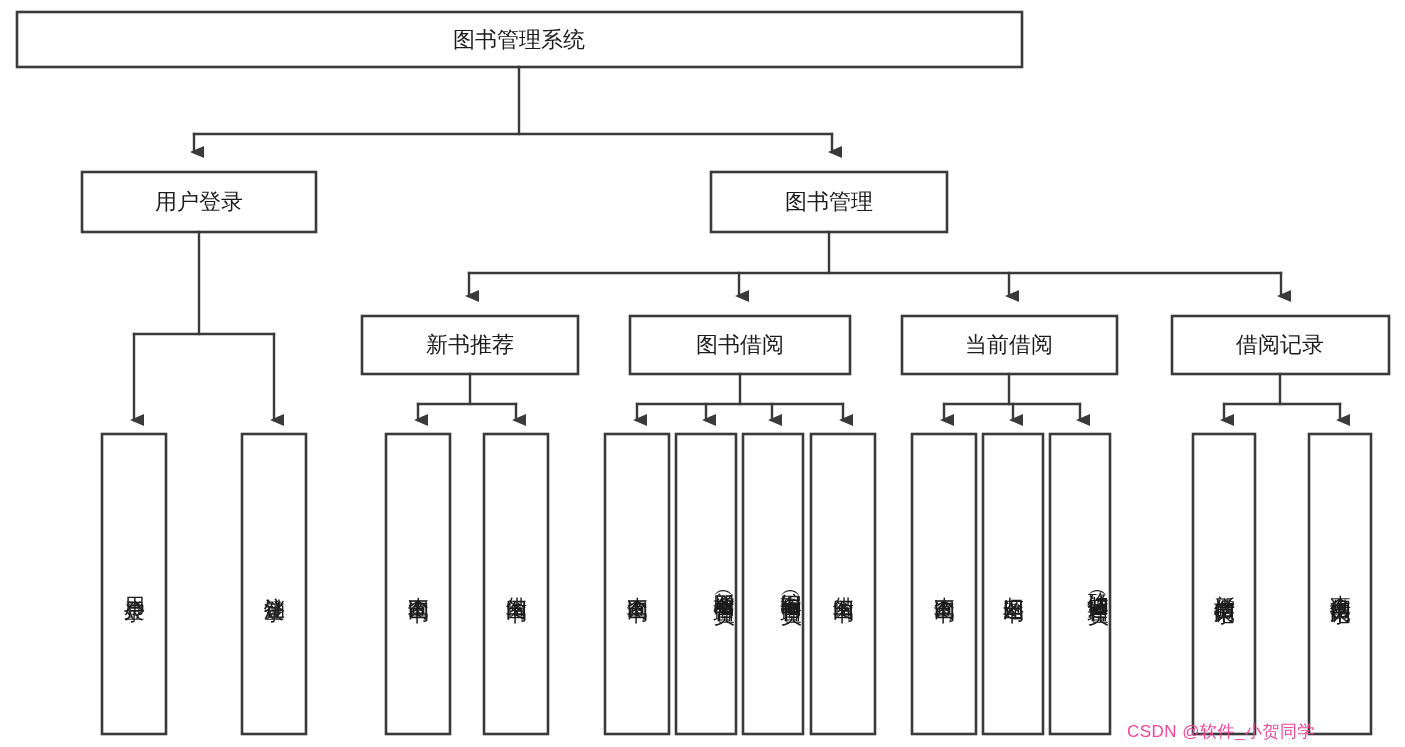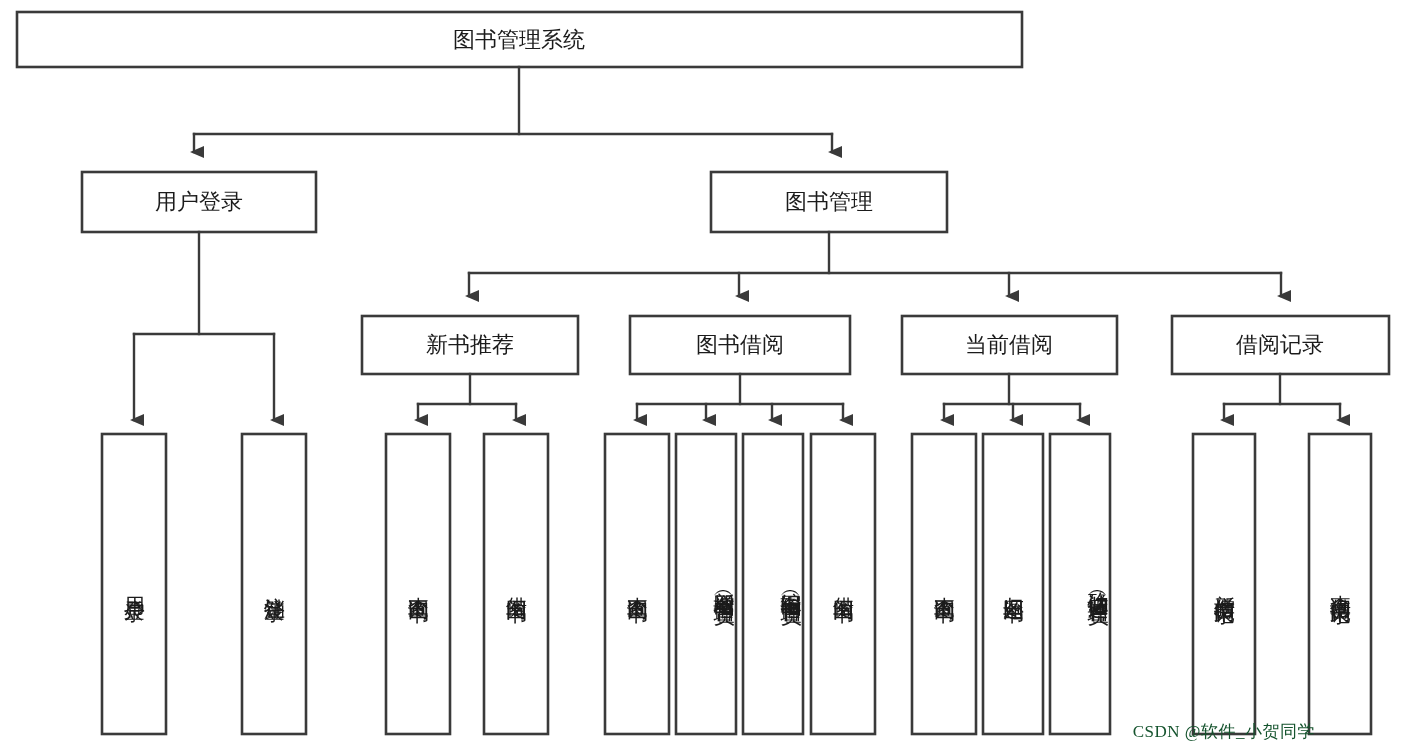--- a/index.html
+++ b/index.html
@@ -62,23 +62,23 @@
     display: flex;
     align-items: center;
     justify-content: center;
     white-space: nowrap;
     pointer-events: none;
   }
   .watermark {
     position: absolute;
     right: 8px;
     bottom: 4px;
-    font-family: Liberation Serif, serif;
+    font-family: Liberation Sans, sans-serif;
     font-size: 17px;
-    color: #14532d;
+    color: #ec4899;
     letter-spacing: 0.5px;
     white-space: nowrap;
   }
 </style>
 </head>
 <body>
 
 <div id="diagram-root">
 
   <svg class="diagram" viewBox="0 0 1405 747" xmlns="http://www.w3.org/2000/svg">

